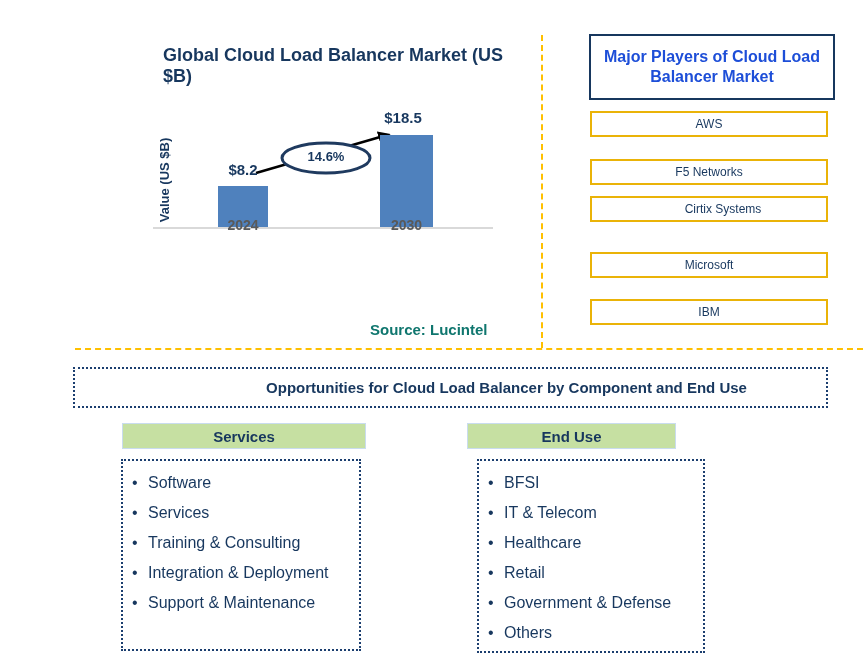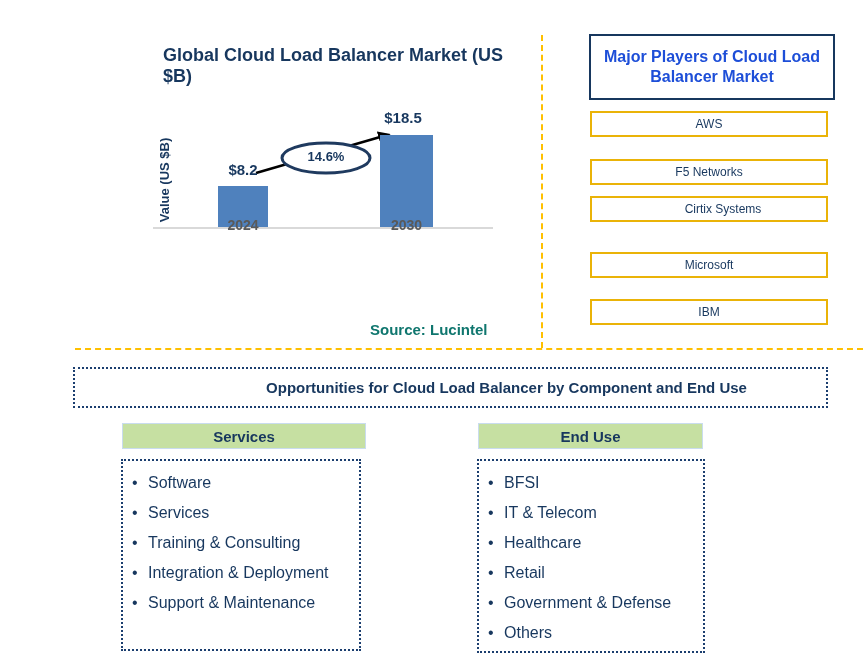--- a/index.html
+++ b/index.html
@@ -60,21 +60,21 @@
     position: absolute; left: 73px; top: 367px; width: 755px; height: 41px;
     border: 2px dotted #1B3E6F; display: flex; align-items: center; justify-content: center;
     padding-left: 112px; font-size: 15px; font-weight: bold; color: #17375E;
   }
   .col-header {
     position: absolute; top: 423px; height: 26px; background: #C6E0A2;
     border: 1px solid #C9DCEE; display: flex; align-items: center; justify-content: center;
     font-size: 15px; font-weight: bold; color: #17375E;
   }
   .comp-header { left: 122px; width: 244px; }
-  .end-header  { left: 478px; width: 225px; }
+  .end-header  { left: 467px; width: 209px; }
   .list-box {
     position: absolute; top: 459px; border: 2px dotted #1B3E6F;
     padding: 7px 0 0 9px; font-size: 16px; color: #17375E;
   }
   .comp-list { left: 121px; width: 240px; height: 192px; }
   .end-list  { left: 477px; width: 228px; height: 194px; }
   .list-item { line-height: 30px; white-space: nowrap; }
   .bullet { display: inline-block; width: 16px; font-size: 16px; color: #17375E; }
 </style>
 </head>

